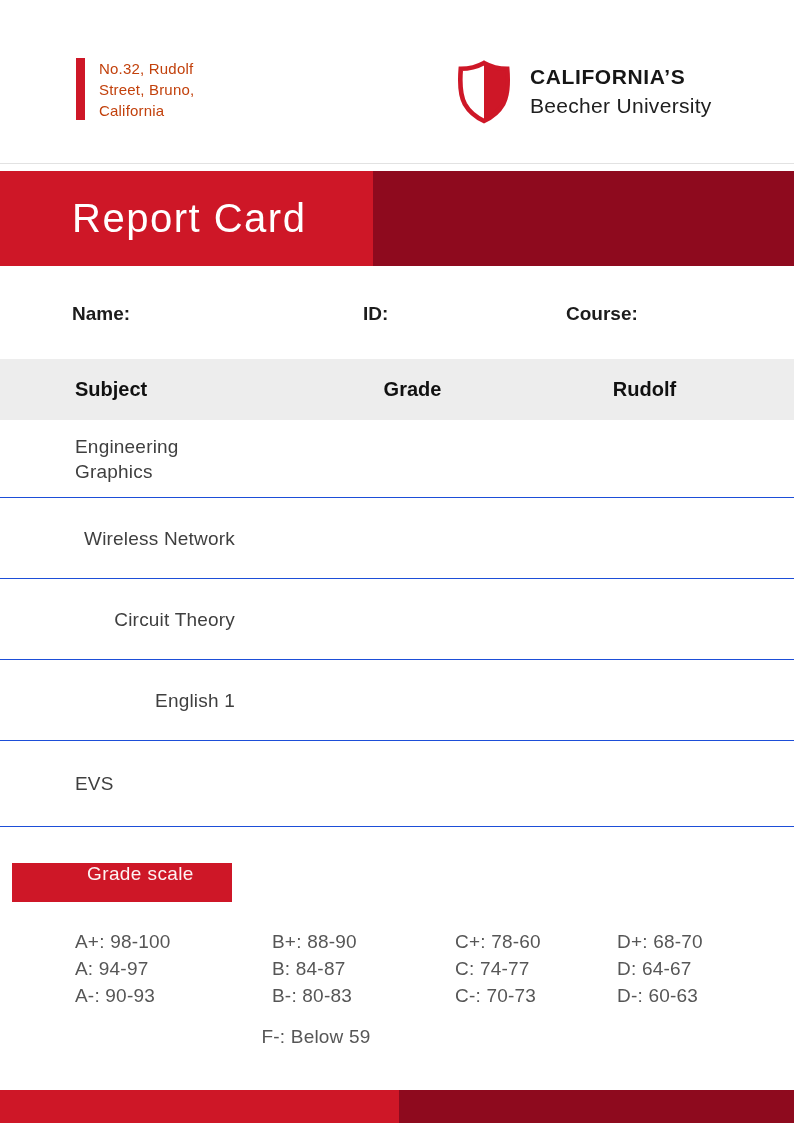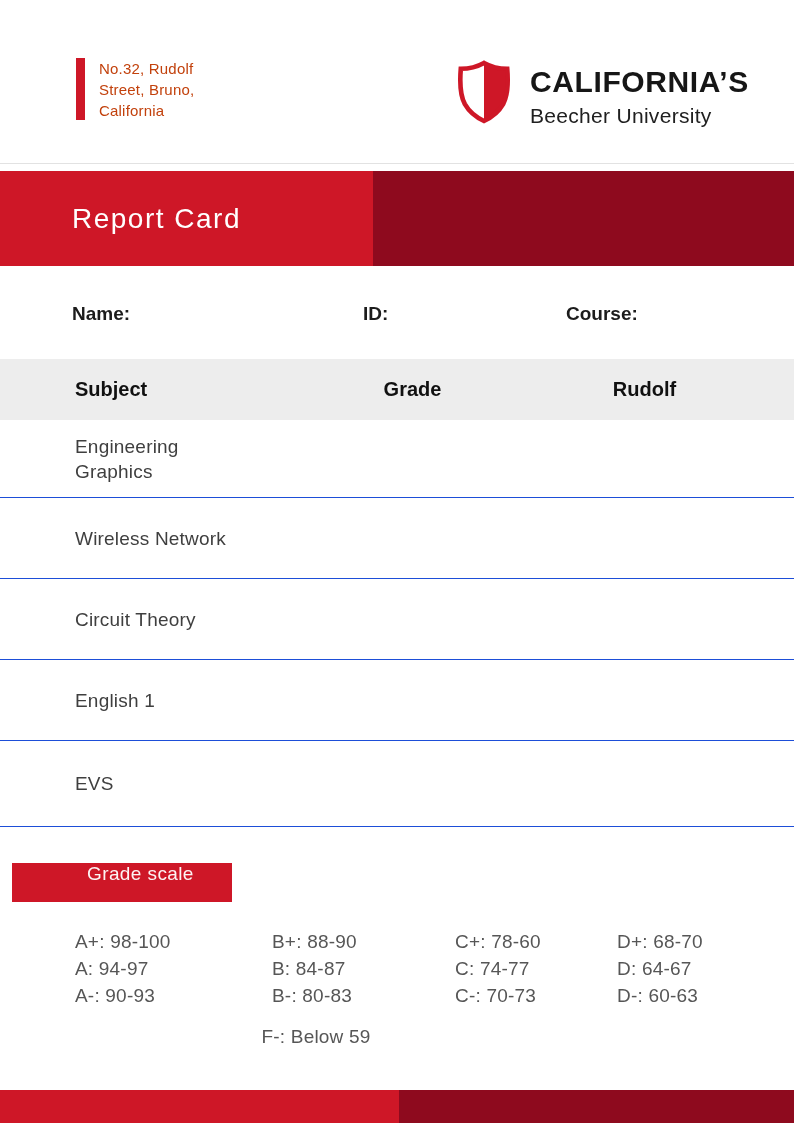--- a/index.html
+++ b/index.html
@@ -7,41 +7,41 @@
     width:794px;height:1123px;position:relative;background:#ffffff;
     font-family:"Liberation Sans", sans-serif;overflow:hidden;
   }
   
   .address{position:absolute;left:76px;top:58px;display:flex;}
   .address-bar{width:9px;height:62px;background:var(--red);}
   .address-text{margin-left:14px;font-size:15px;line-height:21px;color:#c2410c;letter-spacing:.2px;}
   .logo{position:absolute;left:455px;top:59px;display:flex;align-items:flex-start;}
   .logo svg{width:58px;height:66px;display:block;}
   .logo-text{margin-left:17px;padding-top:6px;}
-  .logo-name{font-size:30px;font-weight:800;color:#161616;letter-spacing:.6px;}
+  .logo-name{font-size:21px;font-weight:800;color:#161616;letter-spacing:.6px;}
   .logo-sub{font-size:21px;font-weight:400;color:#202020;margin-top:5px;letter-spacing:.3px;}
   .header-divider{position:absolute;left:0;top:163px;width:794px;height:1px;background:#e2e2e2;}
   
   .banner{position:absolute;left:0;top:171px;width:794px;height:95px;display:flex;}
   .banner-left{width:373px;height:100%;background:var(--red);display:flex;align-items:center;}
   .banner-right{flex:1;height:100%;background:var(--darkred);}
-  .banner-title{margin-left:72px;color:#ffffff;font-size:28px;font-weight:300;letter-spacing:1.5px;}
+  .banner-title{margin-left:72px;color:#ffffff;font-size:40px;font-weight:300;letter-spacing:1.5px;}
   
   .fields{position:absolute;top:303px;left:0;width:794px;height:26px;font-size:19px;font-weight:600;color:#1c1c1c;}
   .field{position:absolute;top:0;display:flex;}
   .f-name{left:72px;} .f-id{left:363px;} .f-course{left:566px;}
   .field-blank{display:inline-block;width:120px;height:24px;}
   
   .table{position:absolute;left:0;top:359px;width:794px;}
   .t-head{height:61px;background:#ededed;display:grid;grid-template-columns:330px 165px 299px;align-items:center;font-size:20px;font-weight:700;color:#111111;}
   .t-head .c1{padding-left:75px;}
   .c2,.c3{text-align:center;}
   .t-row{display:grid;grid-template-columns:330px 165px 299px;align-items:center;border-bottom:1px solid #1d4ed8;}
   .t-row .c1{padding-left:75px;font-size:19px;color:#3f3f3f;line-height:25px;max-width:160px;letter-spacing:.2px;}
-  .r1{height:77px;} .r2,.r3,.r4{height:80px;} .r5{height:85px;}
+  .r1{height:77px;} .r2,.r3,.r4{height:80px;text-align:right;} .r5{height:85px;}
   
   .gs-bar{position:absolute;left:12px;top:863px;width:220px;height:39px;background:var(--red);display:flex;align-items:flex-start;}
   .gs-title{margin-left:75px;color:#fdf4f4;font-size:19px;letter-spacing:.4px;}
   .gs-grid{position:absolute;left:0;top:928px;width:794px;font-size:19px;line-height:27px;color:#565656;letter-spacing:.2px;}
   .gs-col{position:absolute;top:0;}
   .gs-c1{left:75px;} .gs-c2{left:272px;} .gs-c3{left:455px;} .gs-c4{left:617px;}
   .gs-footer{position:absolute;left:0;top:1026px;width:632px;text-align:center;font-size:19px;color:#565656;letter-spacing:.2px;}
   
   .bottom-bar{position:absolute;left:0;top:1090px;width:794px;height:33px;display:flex;}
   .bottom-left{width:399px;height:100%;background:var(--red);}

